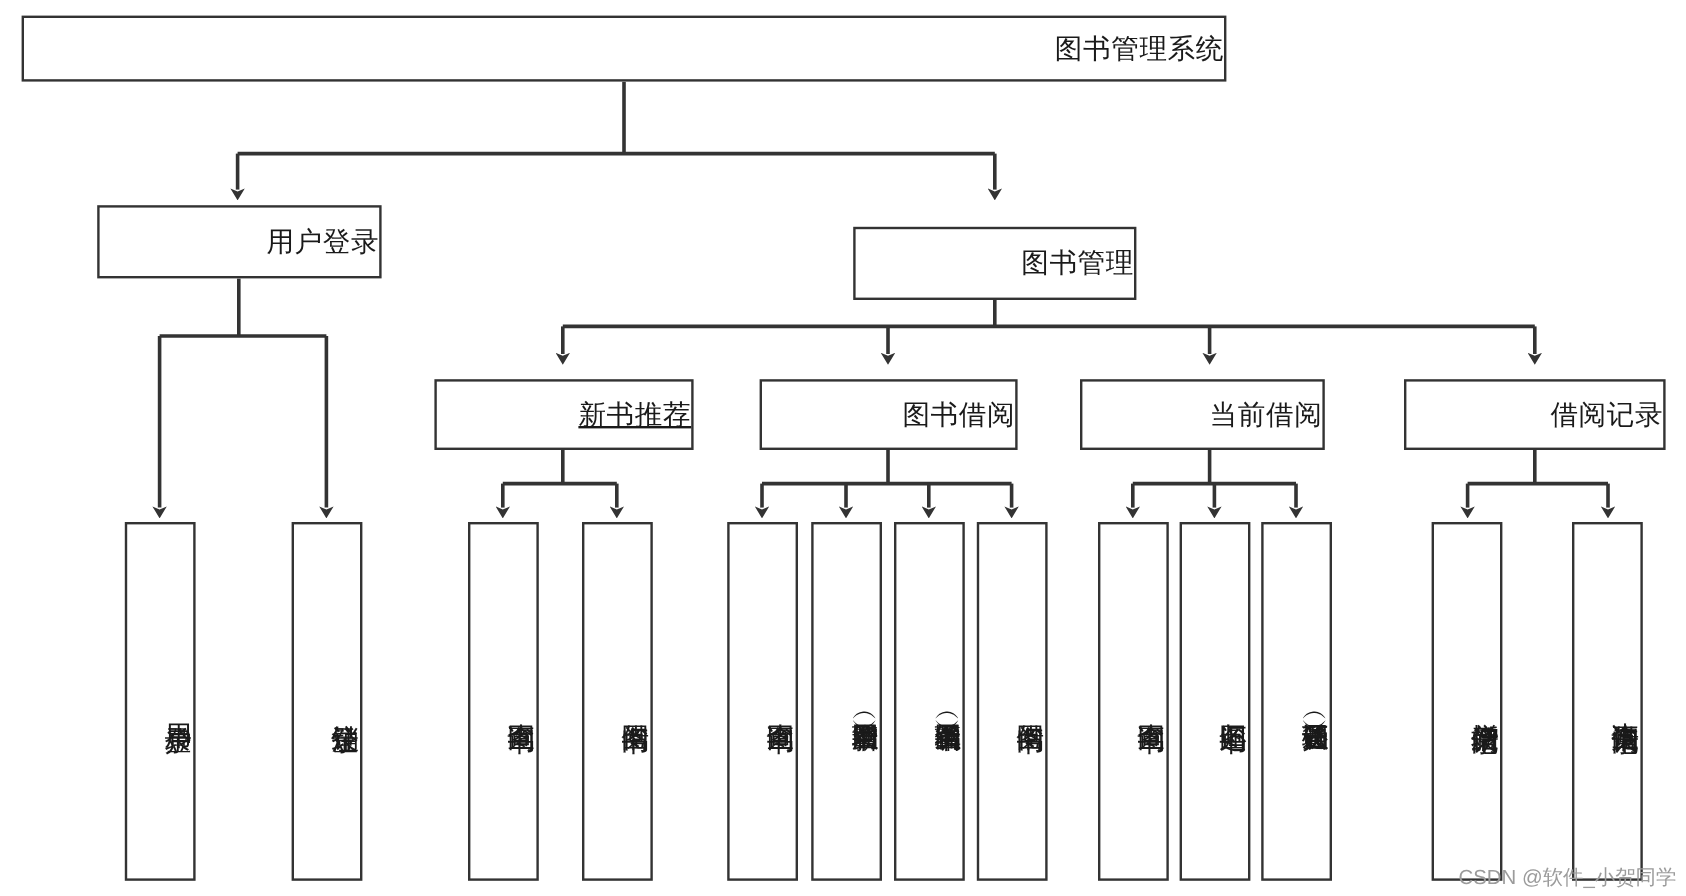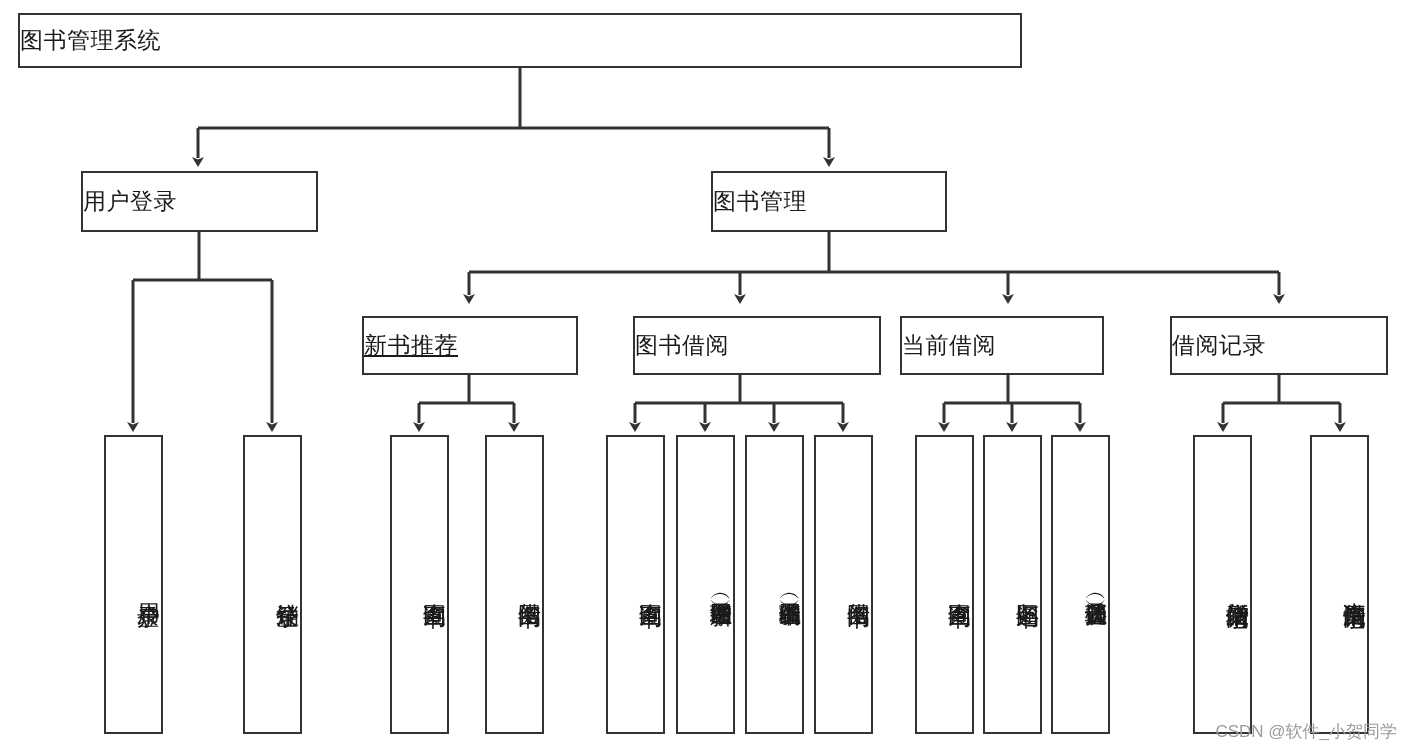--- a/index.html
+++ b/index.html
@@ -21,21 +21,21 @@
     width: 1405px;
     height: 747px;
   }
   .node-box {
     position: absolute;
     box-sizing: border-box;
     border: 2px solid #333333;
     background: #ffffff;
     display: flex;
     align-items: center;
-    justify-content: flex-start;
+    justify-content: flex-end;
     color: #1a1a1a;
   }
   .node-h {
     font-size: 23px;
     letter-spacing: 0.5px;
     line-height: 1.1;
     white-space: nowrap;
   }
   .node-v {
     font-size: 23px;
@@ -116,28 +116,28 @@
   </g>
 </svg>
 
 <div class="node-box node-h" style="left:18px; top:13px; width:1004px; height:55px;">
   <span>图书管理系统</span>
 </div>
 
 <div class="node-box node-h" style="left:81px; top:171px; width:237px; height:61px;">
   <span>用户登录</span>
 </div>
-<div class="node-box node-h" style="left:711px; top:171px; width:236px; height:61px;">
+<div class="node-box node-h" style="left:711px; top:189px; width:236px; height:61px;">
   <span>图书管理</span>
 </div>
 
 <div class="node-box node-h" style="left:362px; top:316px; width:216px; height:59px;text-decoration:underline;">
   <span>新书推荐</span>
 </div>
-<div class="node-box node-h" style="left:633px; top:316px; width:248px; height:59px;">
+<div class="node-box node-h" style="left:633px; top:316px; width:215px; height:59px;">
   <span>图书借阅</span>
 </div>
 <div class="node-box node-h" style="left:900px; top:316px; width:204px; height:59px;">
   <span>当前借阅</span>
 </div>
 <div class="node-box node-h" style="left:1170px; top:316px; width:218px; height:59px;">
   <span>借阅记录</span>
 </div>
 
 <div class="node-box node-v" style="left:104px; top:435px; width:59px; height:299px;">

